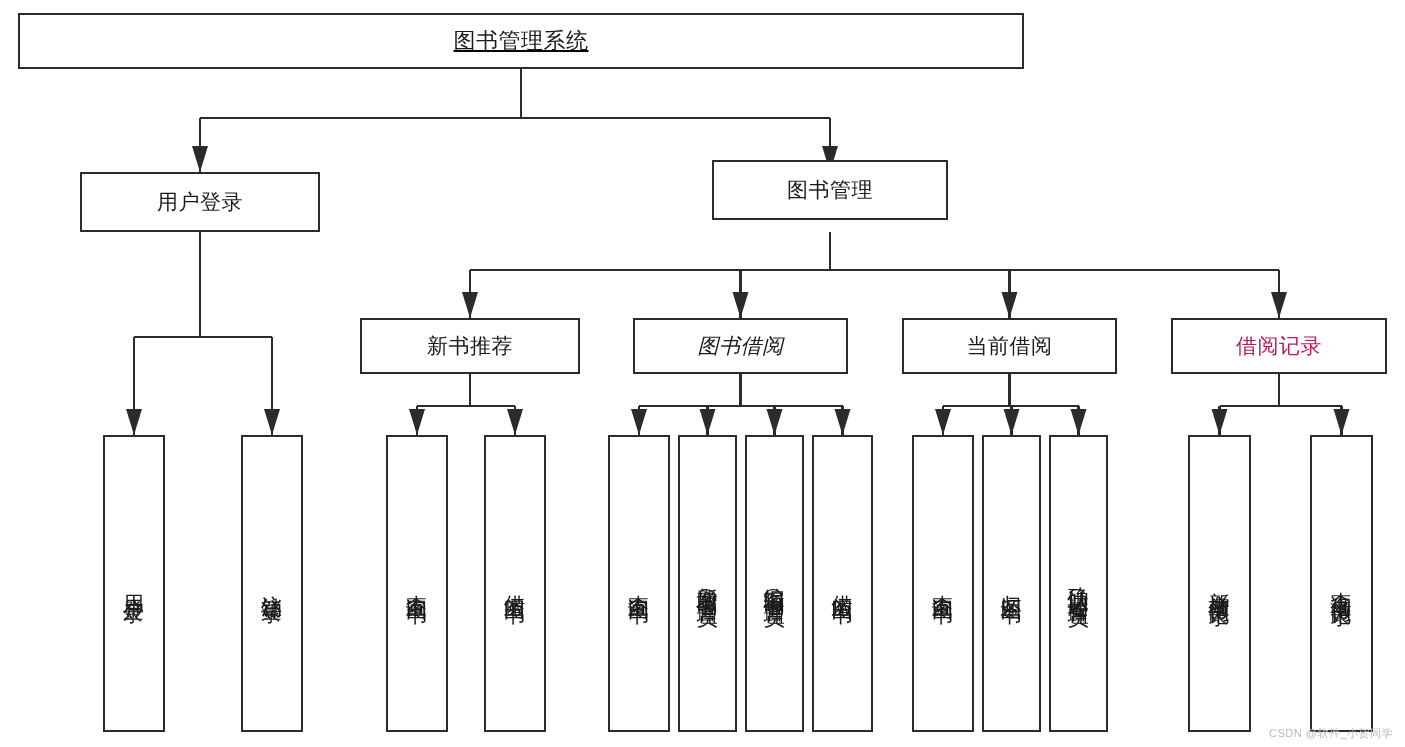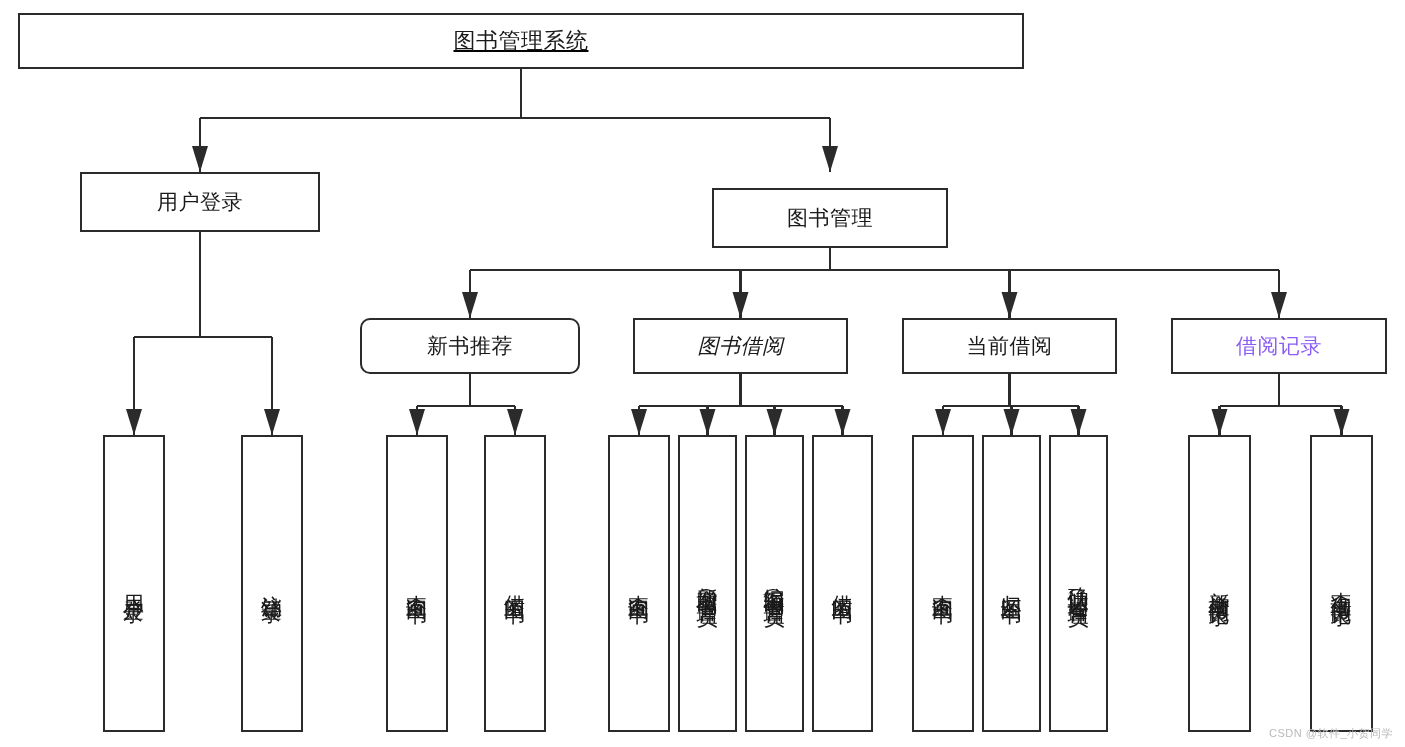--- a/index.html
+++ b/index.html
@@ -127,34 +127,34 @@
       <line x1="1341.5" y1="406" x2="1341.5" y2="435" stroke="#2b2b2b" stroke-width="2.5" shape-rendering="crispEdges"></line>
       <polygon points="1333.5,409 1349.5,409 1341.5,435" fill="#2b2b2b"></polygon>
     </svg>
   <div id="node-layer">
       <div class="node-box horizontal root" style="left: 18px; top: 13px; width: 1006px; height: 56px; border-color: rgb(43, 43, 43); text-decoration: underline;">
         <span class="node-label" style="color: rgb(26, 26, 26);">图书管理系统</span>
       </div>
       <div class="node-box horizontal" style="left: 80px; top: 172px; width: 240px; height: 60px; border-color: rgb(43, 43, 43);">
         <span class="node-label" style="color: rgb(26, 26, 26);">用户登录</span>
       </div>
-      <div class="node-box horizontal" style="left: 712px; top: 188px; width: 236px; height: 60px; border-color: rgb(43, 43, 43);">
+      <div class="node-box horizontal" style="left: 712px; top: 160px; width: 236px; height: 60px; border-color: rgb(43, 43, 43);">
         <span class="node-label" style="color: rgb(26, 26, 26);">图书管理</span>
       </div>
-      <div class="node-box horizontal" style="left: 360px; top: 318px; width: 220px; height: 56px; border-color: rgb(43, 43, 43); border-radius: 10px;">
+      <div class="node-box horizontal" style="left: 360px; top: 318px; width: 220px; height: 56px; border-color: rgb(43, 43, 43);">
         <span class="node-label" style="color: rgb(26, 26, 26);">新书推荐</span>
       </div>
       <div class="node-box horizontal" style="left: 633px; top: 318px; width: 215px; height: 56px; border-color: rgb(43, 43, 43);">
         <span class="node-label" style="color: rgb(26, 26, 26); font-style: italic;">图书借阅</span>
       </div>
       <div class="node-box horizontal" style="left: 902px; top: 318px; width: 215px; height: 56px; border-color: rgb(43, 43, 43);">
         <span class="node-label" style="color: rgb(26, 26, 26);">当前借阅</span>
       </div>
       <div class="node-box horizontal" style="left: 1171px; top: 318px; width: 216px; height: 56px; border-color: rgb(43, 43, 43);">
-        <span class="node-label" style="color: #8b5cf6; text-align: center;">借阅记录</span>
+        <span class="node-label" style="color: #be185d; text-align: center;">借阅记录</span>
       </div>
       <div class="node-box vertical" style="left: 103px; top: 435px; width: 62px; height: 297px; border-color: rgb(43, 43, 43);">
         <span class="node-label" style="color: rgb(26, 26, 26);">用户登录</span>
       </div>
       <div class="node-box vertical" style="left: 241px; top: 435px; width: 62px; height: 297px; border-color: rgb(43, 43, 43);">
         <span class="node-label" style="color: rgb(26, 26, 26);">注销登录</span>
       </div>
       <div class="node-box vertical" style="left: 386px; top: 435px; width: 62px; height: 297px; border-color: rgb(43, 43, 43);">
         <span class="node-label" style="color: rgb(26, 26, 26);">查询图书</span>
       </div>

